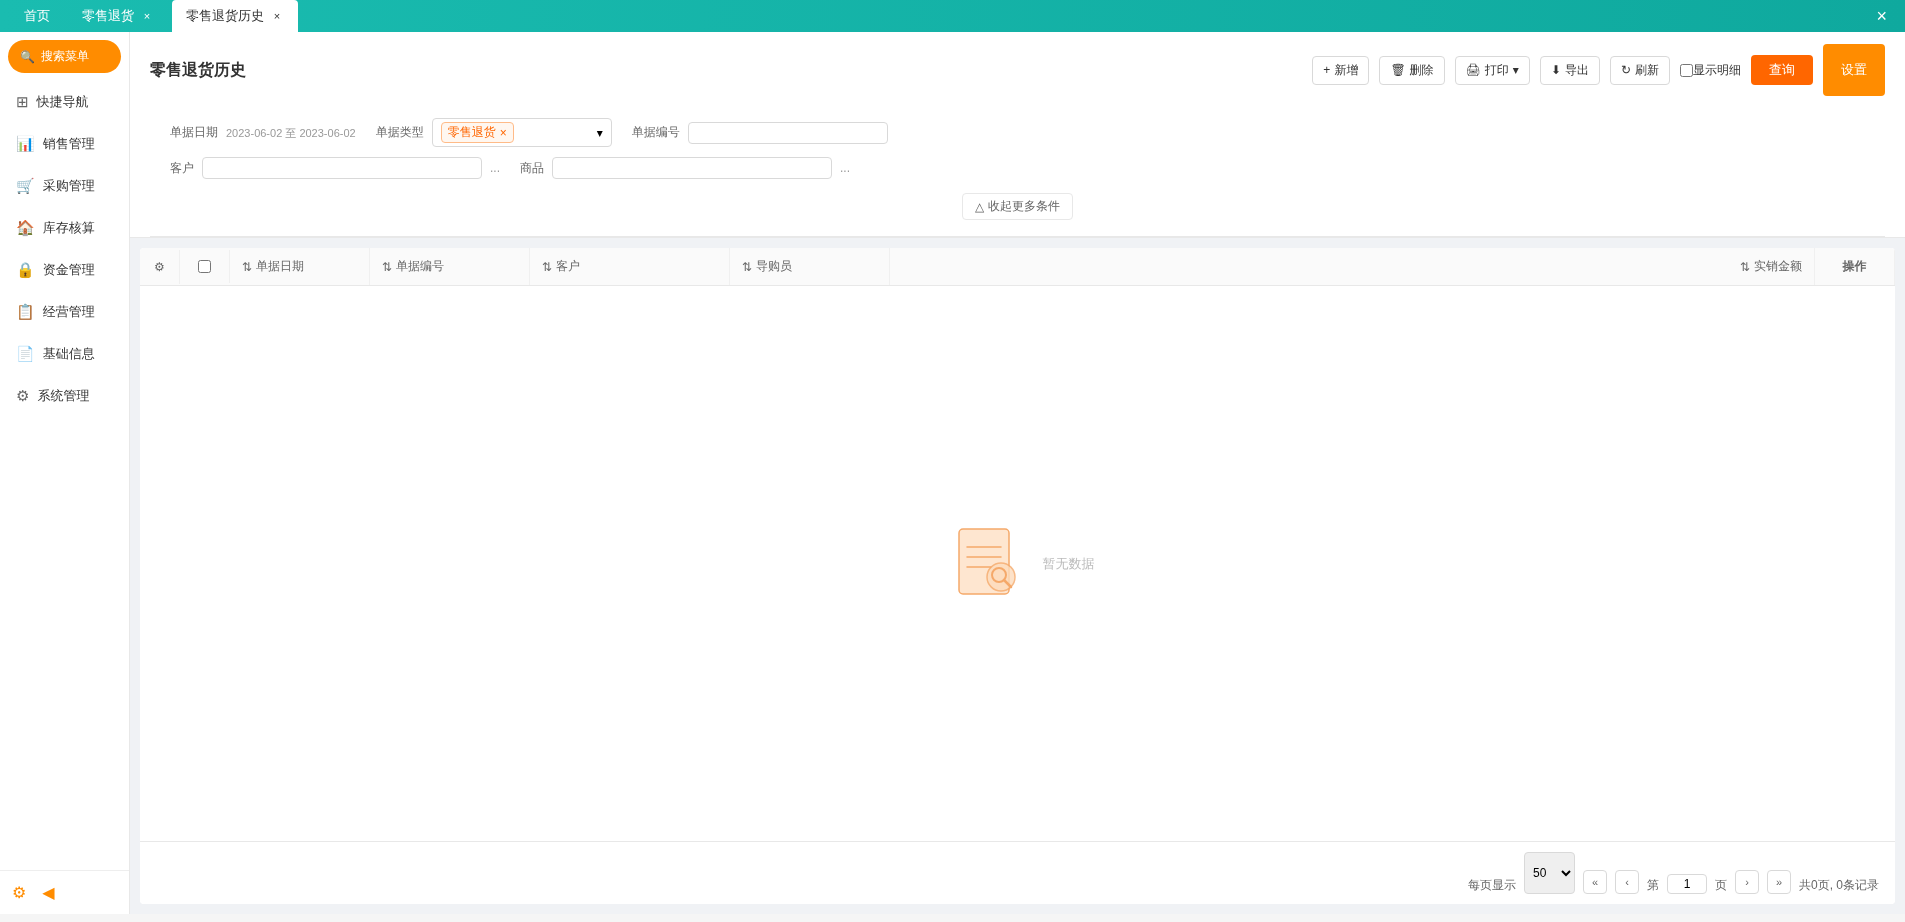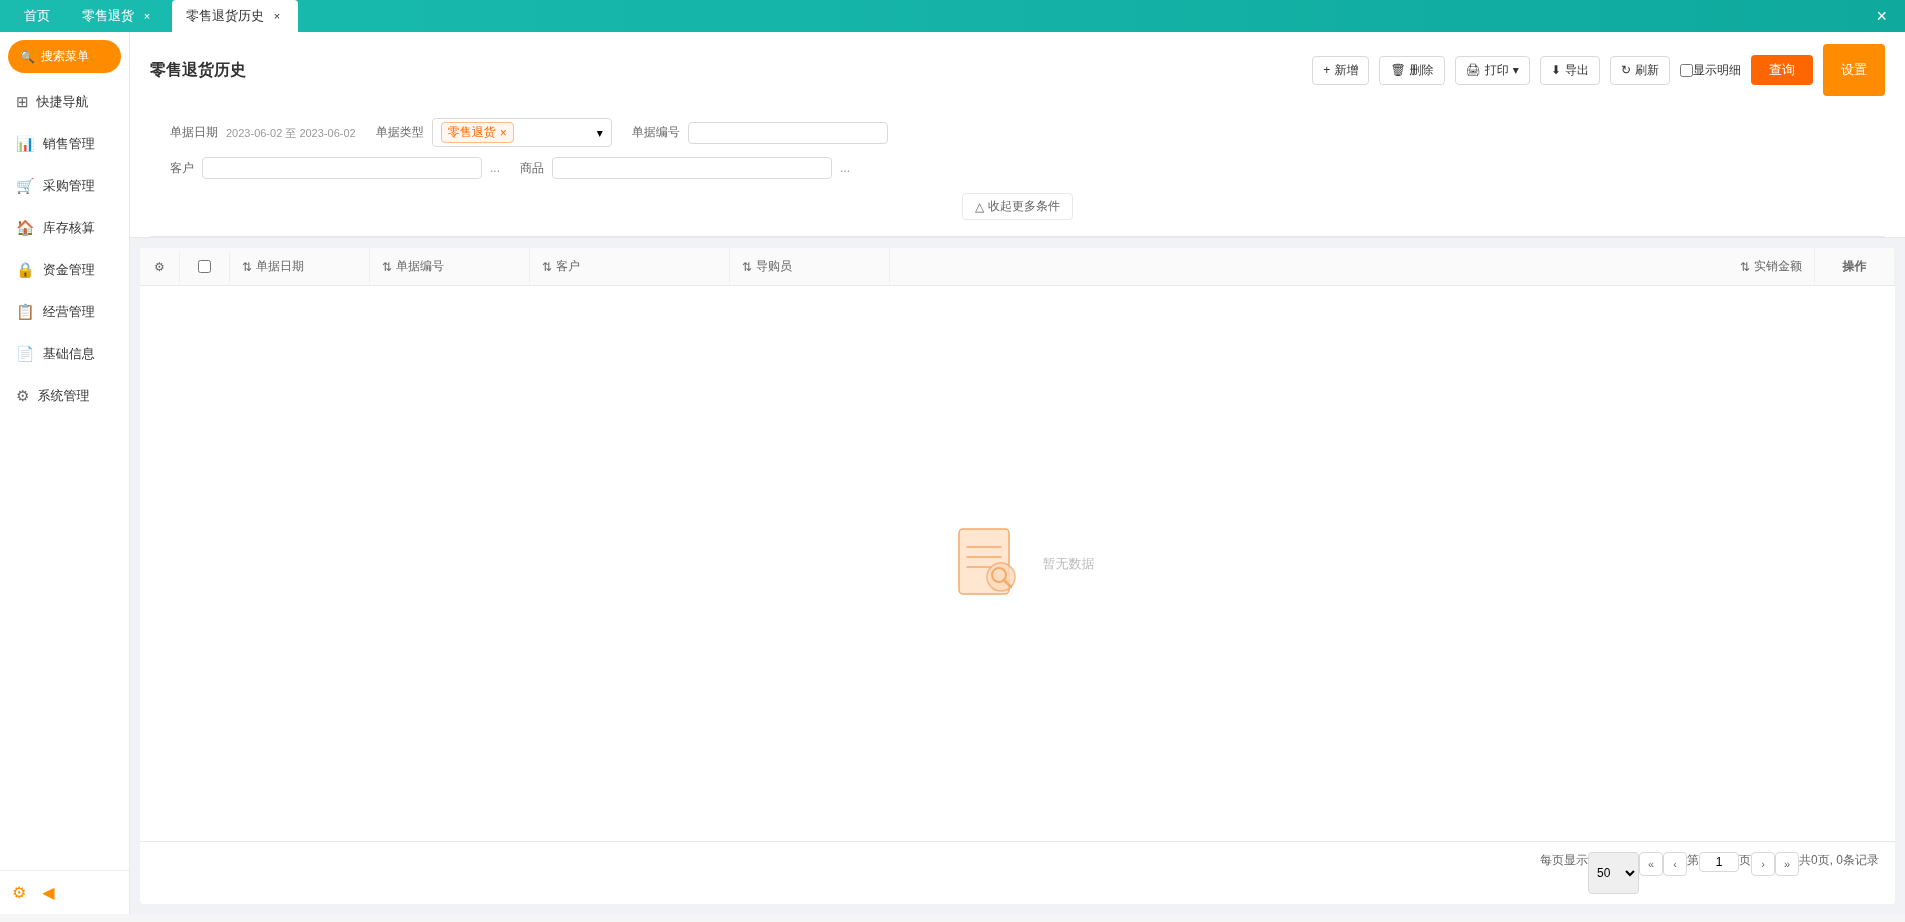--- a/index.html
+++ b/index.html
@@ -252,25 +252,26 @@
       display: flex;
       align-items: center;
       justify-content: center;
       color: #ccc;
       gap: 12px;
     }
     .empty-text { font-size: 13px; color: #bbb; }
 
     
     .pagination {
-      display: flex; align-items: flex-start; justify-content: flex-end;
+      display: flex; align-items: flex-end; justify-content: flex-end;
       padding: 10px 16px;
       border-top: 1px solid #e8e8e8;
       font-size: 12px;
       color: #666;
+      gap: 8px;
       background: #fff;
     }
     .page-size-select {
       border: 1px solid #d9d9d9;
       border-radius: 4px;
       padding: 12px 4px;
       font-size: 12px;
     }
     .page-nav-btn {
       width: 24px; height: 24px;

